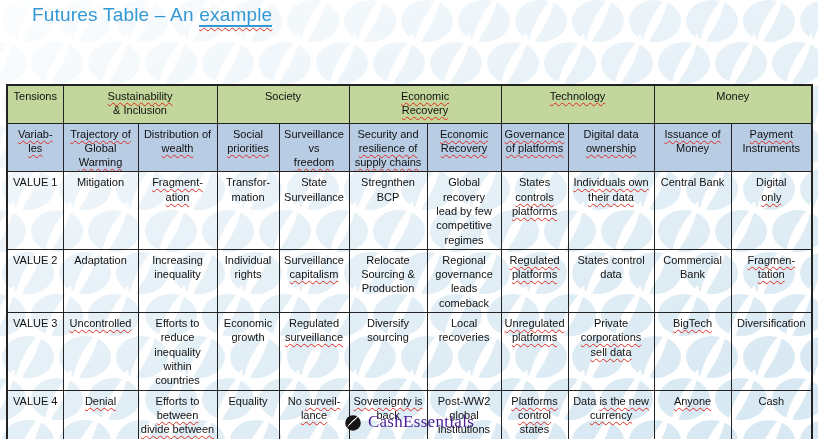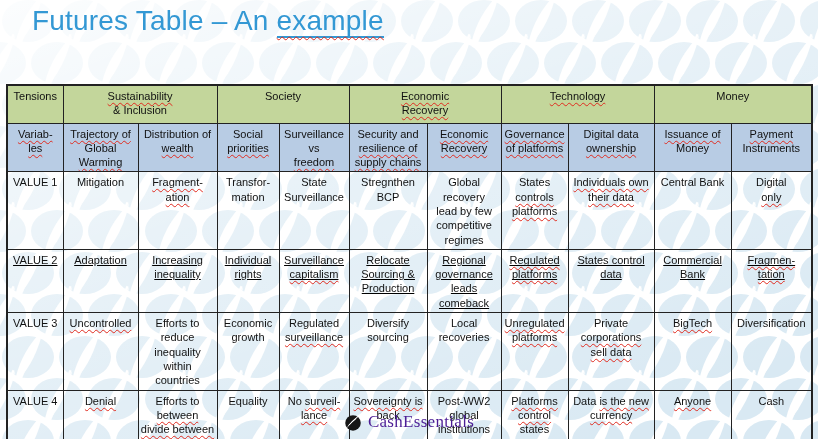--- a/index.html
+++ b/index.html
@@ -8,42 +8,42 @@
     --title-blue:#3398d4;
     --squiggle-red:#e02b20;
     --border:#222222;
     --pattern-blue:#d9e9f3;
   }
   html,body{margin:0;padding:0;}
   body{width:818px;height:439px;overflow:hidden;background:#fff;
        font-family:"Liberation Sans",sans-serif;}
   .slide{position:relative;width:818px;height:439px;overflow:hidden;background:#fff;}
   .bg{position:absolute;left:0;top:0;width:818px;height:439px;}
-  .title{position:absolute;left:32px;top:4px;font-size:28px;line-height:1.2;
+  .title{position:absolute;left:32px;top:4px;font-size:19px;line-height:1.2;
          color:var(--title-blue);letter-spacing:.2px;white-space:nowrap;text-align:right;}
   .title .em{
     border-bottom:2px solid currentColor;
     text-decoration:underline wavy var(--squiggle-red);
     text-decoration-thickness:1px;text-underline-offset:6px;
     text-decoration-skip-ink:none;
   }
   table.ft{position:absolute;left:6px;top:84px;width:805px;border-collapse:collapse;
            table-layout:fixed;background:transparent;}
   .ft th,.ft td{border:1.5px solid var(--border);padding:3px 2px 2px 2px;
       font-family:"Liberation Sans",sans-serif;font-size:11px;line-height:1.3;
       font-weight:normal;text-align:center;vertical-align:top;color:#111;
       overflow:hidden;}
   .ft{border:2px solid var(--border);}
   .ghead{background:var(--header-green);}
   .chead{background:var(--header-blue);vertical-align:middle;}
   .rlabel,.ft td{background:transparent;}
   tr.grow{height:38px;}
   tr.vrow{height:48px;}
   tr.brow0{height:61px;margin-top:20px;}
-  tr.brow1{height:55px;text-decoration:underline;}
+  tr.brow1{height:55px;}
   tr.brow2{height:47px;}
   tr.brow3{height:64px;}
   .sq{text-decoration:underline wavy var(--squiggle-red);
       text-decoration-thickness:1px;text-underline-offset:2px;
       text-decoration-skip-ink:none;}
   .footer{position:absolute;left:0;top:412px;width:818px;text-align:center;}
   .footer .inner{display:inline-flex;align-items:center;gap:6px;}
   .brand{font-family:"Liberation Serif",serif;font-size:17px;color:#4c1d95;letter-spacing:.3px;}
 </style>
 </head>

